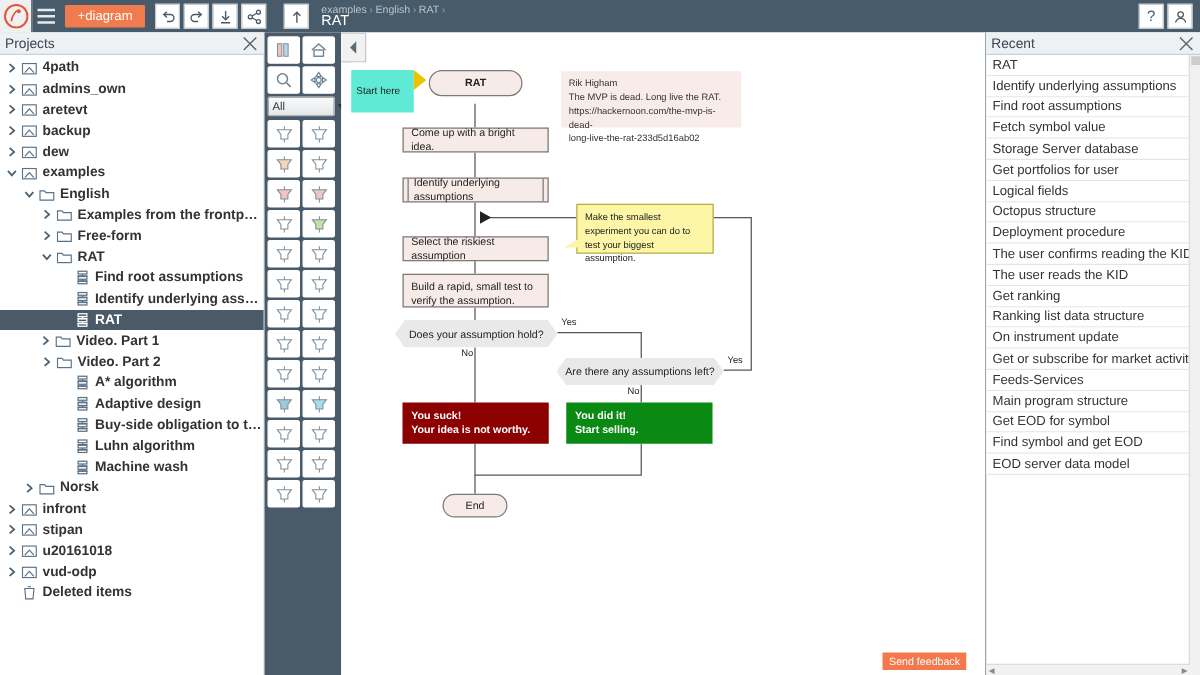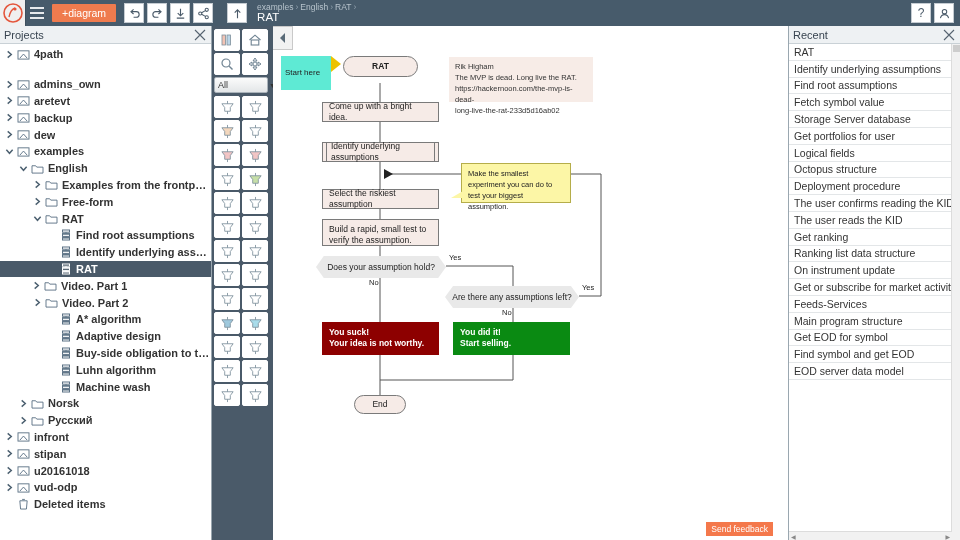--- a/index.html
+++ b/index.html
@@ -278,21 +278,21 @@
             </svg>
           </span>
           <span class="ico">
             <svg width="13" height="11" viewBox="0 0 14 12">
               <rect x="1" y="2" width="12" height="9" fill="none" stroke="#5b7184" stroke-width="1"></rect>
               <path d="M3 10 7 5.5 11 10" fill="none" stroke="#5b7184" stroke-width="1"></path>
             </svg>
           </span>
           <span class="lbl">4path</span>
         </div>
-        <div class="node" style="padding-left: 3px; margin-top: 13px;">
+        <div class="node" style="padding-left: 3px;">
           <span class="caret">
             <svg width="9" height="9" viewBox="0 0 10 10">
               <path d="M3 1.5 7 5 3 8.5" fill="none" stroke="#4c6070" stroke-width="1.6"></path>
             </svg>
           </span>
           <span class="ico">
             <svg width="13" height="11" viewBox="0 0 14 12">
               <rect x="1" y="2" width="12" height="9" fill="none" stroke="#5b7184" stroke-width="1"></rect>
               <path d="M3 10 7 5.5 11 10" fill="none" stroke="#5b7184" stroke-width="1"></path>
             </svg>
@@ -542,33 +542,20 @@
             <svg width="9" height="9" viewBox="0 0 10 10">
               <path d="M3 1.5 7 5 3 8.5" fill="none" stroke="#4c6070" stroke-width="1.6"></path>
             </svg>
           </span>
           <span class="ico">
             <svg width="13" height="11" viewBox="0 0 14 12">
               <path d="M1 3h4l1.2 1.5H13V11H1z" fill="none" stroke="#5b7184" stroke-width="1"></path>
             </svg>
           </span>
           <span class="lbl">Norsk</span>
-        </div>
-        <div class="node" style="padding-left: 17px;">
-          <span class="caret">
-            <svg width="9" height="9" viewBox="0 0 10 10">
-              <path d="M3 1.5 7 5 3 8.5" fill="none" stroke="#4c6070" stroke-width="1.6"></path>
-            </svg>
-          </span>
-          <span class="ico">
-            <svg width="13" height="11" viewBox="0 0 14 12">
-              <path d="M1 3h4l1.2 1.5H13V11H1z" fill="none" stroke="#5b7184" stroke-width="1"></path>
-            </svg>
-          </span>
-          <span class="lbl">Русский</span>
         </div>
         <div class="node" style="padding-left: 3px;">
           <span class="caret">
             <svg width="9" height="9" viewBox="0 0 10 10">
               <path d="M3 1.5 7 5 3 8.5" fill="none" stroke="#4c6070" stroke-width="1.6"></path>
             </svg>
           </span>
           <span class="ico">
             <svg width="13" height="11" viewBox="0 0 14 12">
               <rect x="1" y="2" width="12" height="9" fill="none" stroke="#5b7184" stroke-width="1"></rect>

